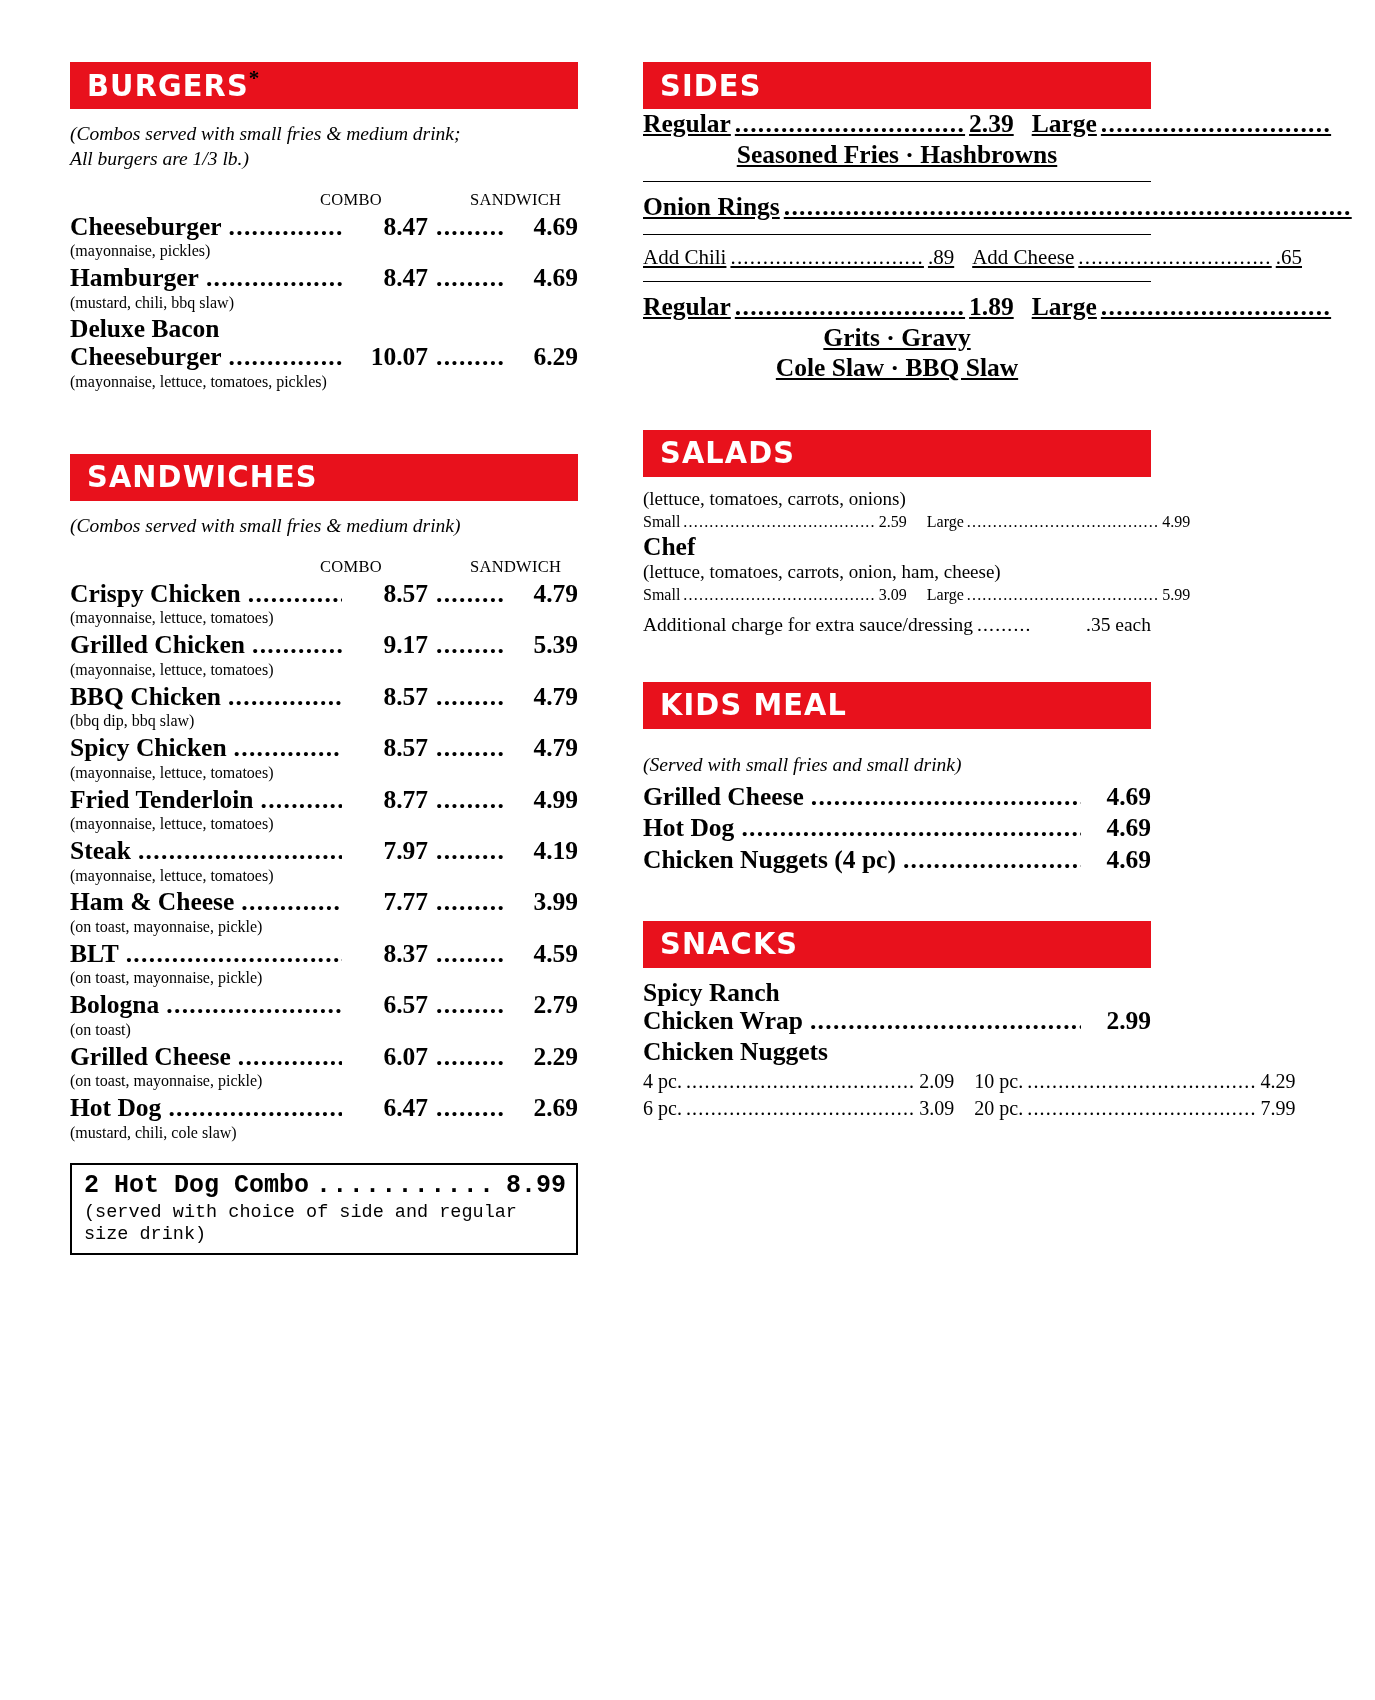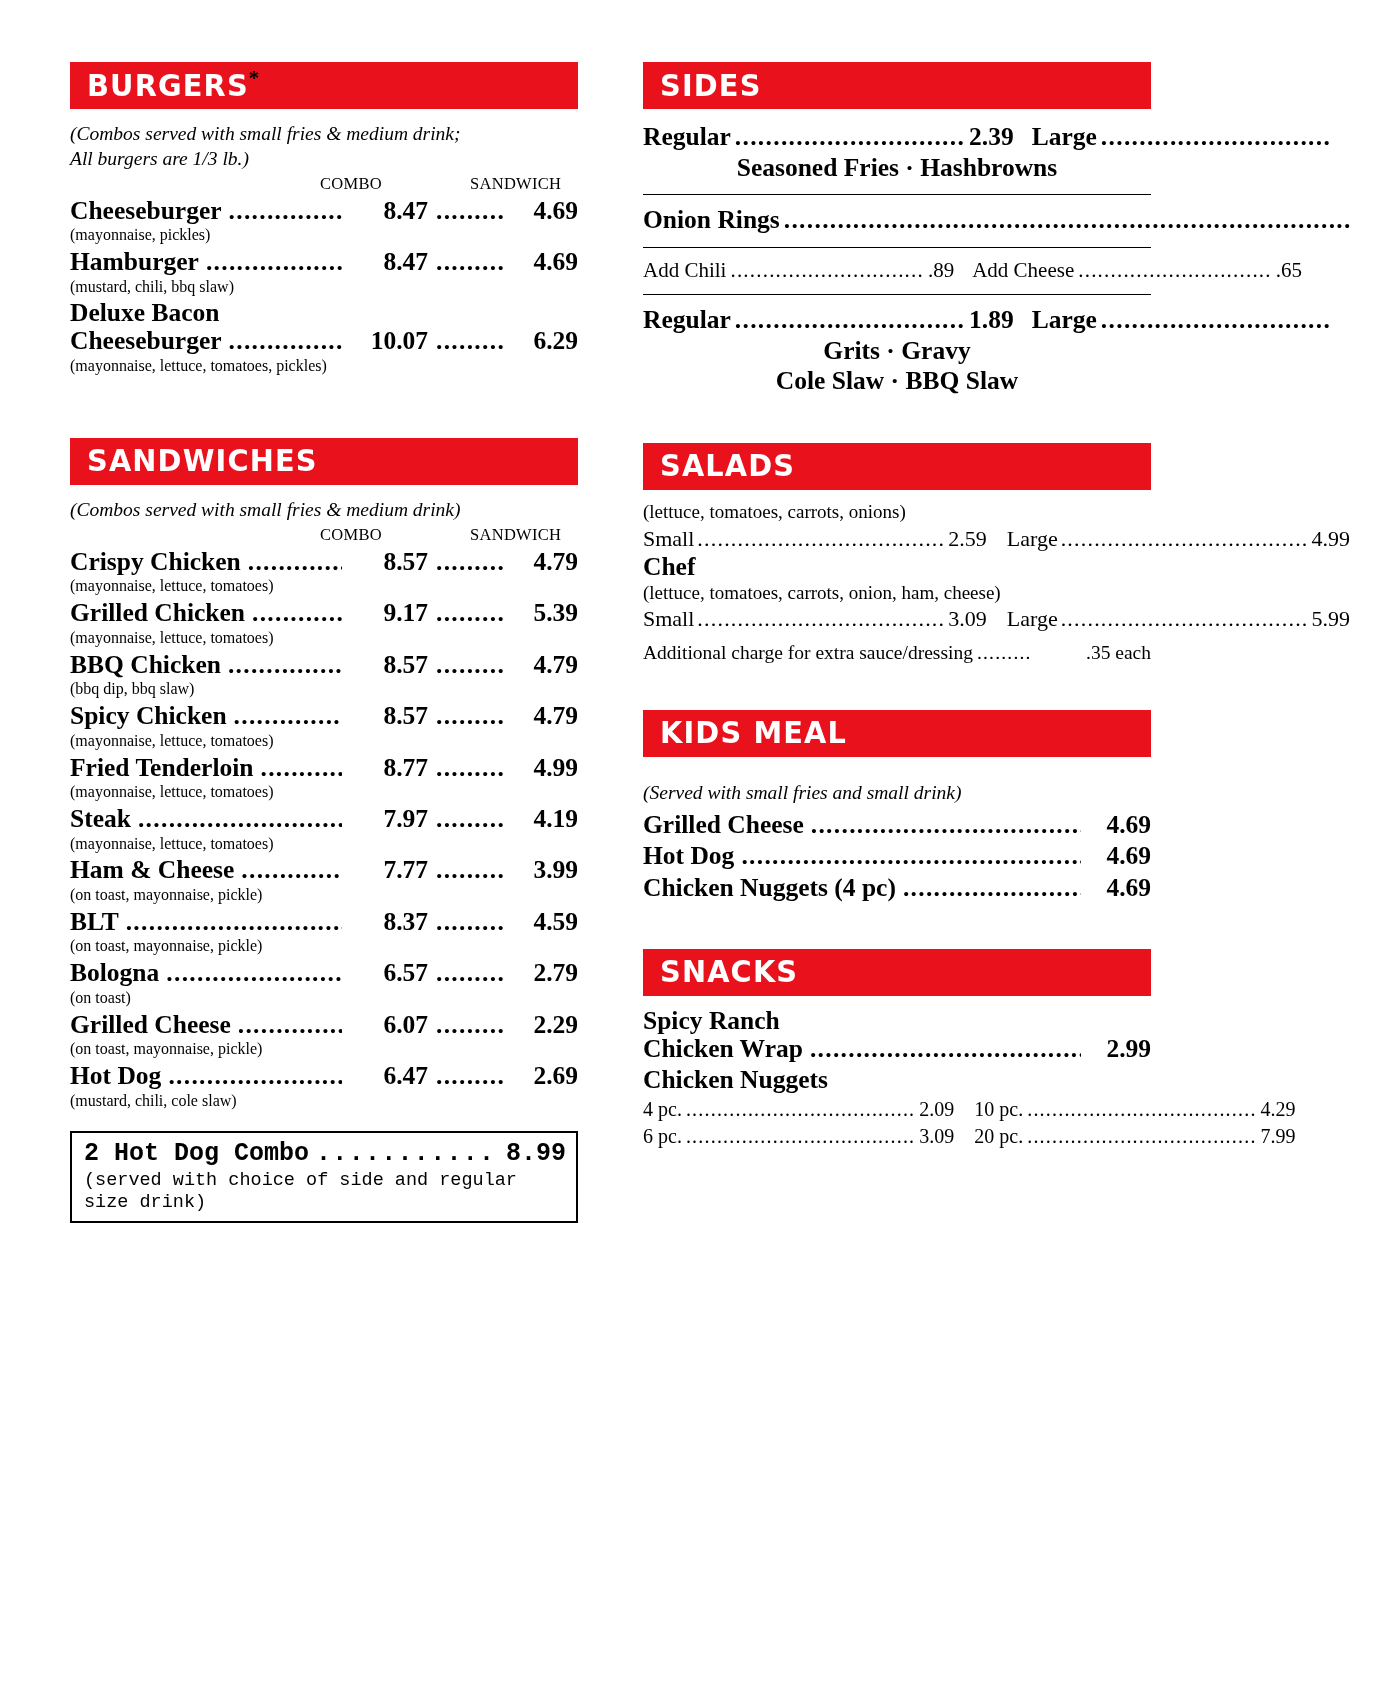--- a/index.html
+++ b/index.html
@@ -67,21 +67,21 @@
   }
   .note-kids { margin-top: 24px; margin-bottom: 4px; }
 
   
   .colheads {
     display: flex;
     justify-content: flex-end;
     font-size: 16.5px;
     font-variant: small-caps;
     letter-spacing: 0.3px;
-    margin-top: 2px;
+    margin-top: 18px;
     margin-bottom: 1px;
   }
   .colheads .ch1 { width: 150px; text-align: left; }
   .colheads .ch2 { width: 108px; text-align: left; }
 
   
   .item { margin-top: 2px; }
 
   .row {
     display: flex;
@@ -173,27 +173,27 @@
     font-size: 25.5px;
     font-weight: 700;
     line-height: 1.2;
   }
 
   .rule {
     border-top: 1.6px solid #000000;
     margin: 11px 0 10px 0;
   }
 
-  .sides-body { margin-top: 13px; }
+  .sides-body { margin-top: 0; text-decoration: underline; }
 
   
   .salad-name { font-size: 25.5px; font-weight: 700; line-height: 1.16; }
   .salad-desc { font-size: 19px; line-height: 1.2; margin-top: 0px; }
   .salad-prices {
-    display: flex; font-size: 22px; font-weight: 400;
+    display: flex; font-size: 16px; font-weight: 400;
     line-height: 1.25; white-space: nowrap; align-items: baseline;
     margin-top: 1px;
   }
   .salad-prices .half { display: flex; align-items: baseline; flex: 1 1 50%; }
   .salad-prices .half.left { margin-right: 20px; }
   .salad-prices .lbl { flex: 0 0 auto; }
   .salad-prices .lead { flex: 1 1 auto; overflow: hidden; letter-spacing: 1.2px; padding: 0 3px; }
   .salad-prices .val { flex: 0 0 auto; }
 
   .extra-note {

